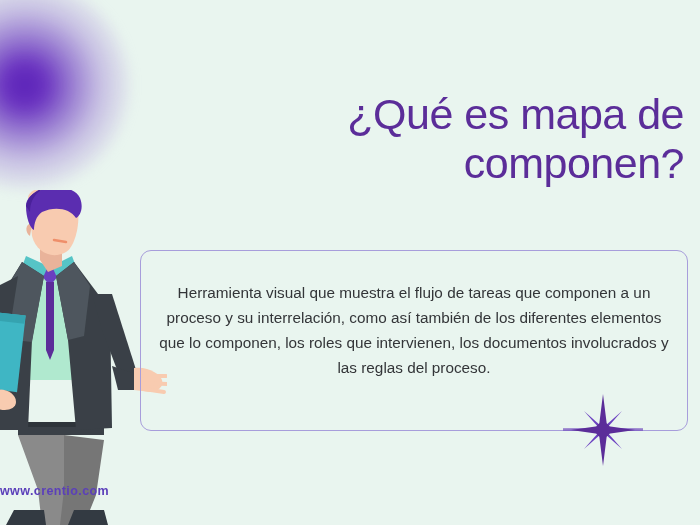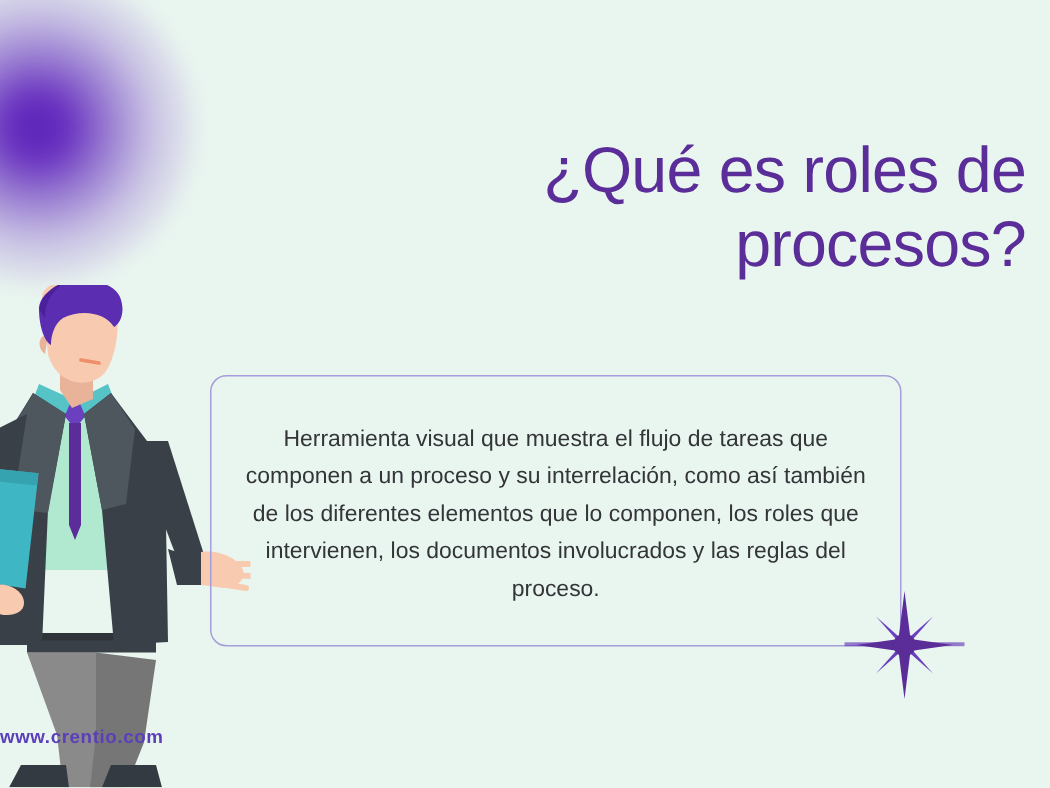--- a/index.html
+++ b/index.html
@@ -52,21 +52,21 @@
     line-height: 49px;
     font-weight: 500;
     letter-spacing: -0.5px;
   }
 
   
   #card {
     position: absolute;
     left: 140px;
     top: 250px;
-    width: 461px;
+    width: 548px;
     height: 181px;
     box-sizing: border-box;
     border: 1.5px solid #a79ddb;
     border-radius: 11px;
     background: transparent;
   }
   #card-text {
     position: absolute;
     left: 18px;
     right: 18px;
@@ -163,21 +163,21 @@
 
     <path d="M26 86 L6 96 L-12 190 L4 204 L16 150 Z" fill="#3a4047"></path>
     <path d="M-10 186 L14 192 L18 214 L-6 214 Z" fill="#3a4047"></path>
 
     <path d="M-20 118 L36 128 L22 204 L-30 192 Z" fill="#3fb6c4" transform="rotate(-4 0 160)"></path>
     <path d="M-20 118 L36 128 L34 136 L-22 126 Z" fill="#35a3b0" transform="rotate(-4 0 160)"></path>
 
     <path d="M4 200 C14 198 24 204 24 212 C24 220 12 222 4 218 Z" fill="#f8cbb0"></path>
   </svg>
 
-  <div id="title">¿Qué es roles de procesos?</div>
+  <div id="title">¿Qué es mapa de componen?</div>
 
   <div id="card">
     <div id="card-text">Herramienta visual que muestra el flujo de tareas que componen a un proceso y su interrelación, como así también de los diferentes elementos que lo componen, los roles que intervienen, los documentos involucrados y las reglas del proceso.</div>
   </div>
 
   <svg id="sparkle" viewBox="0 0 80 80" xmlns="http://www.w3.org/2000/svg">
     <defs>
       <linearGradient id="flareGrad" x1="0" y1="0" x2="1" y2="0">
         <stop offset="0%" stop-color="#5b2d99" stop-opacity="0"></stop>
         <stop offset="50%" stop-color="#6a3fc0" stop-opacity="0.85"></stop>

